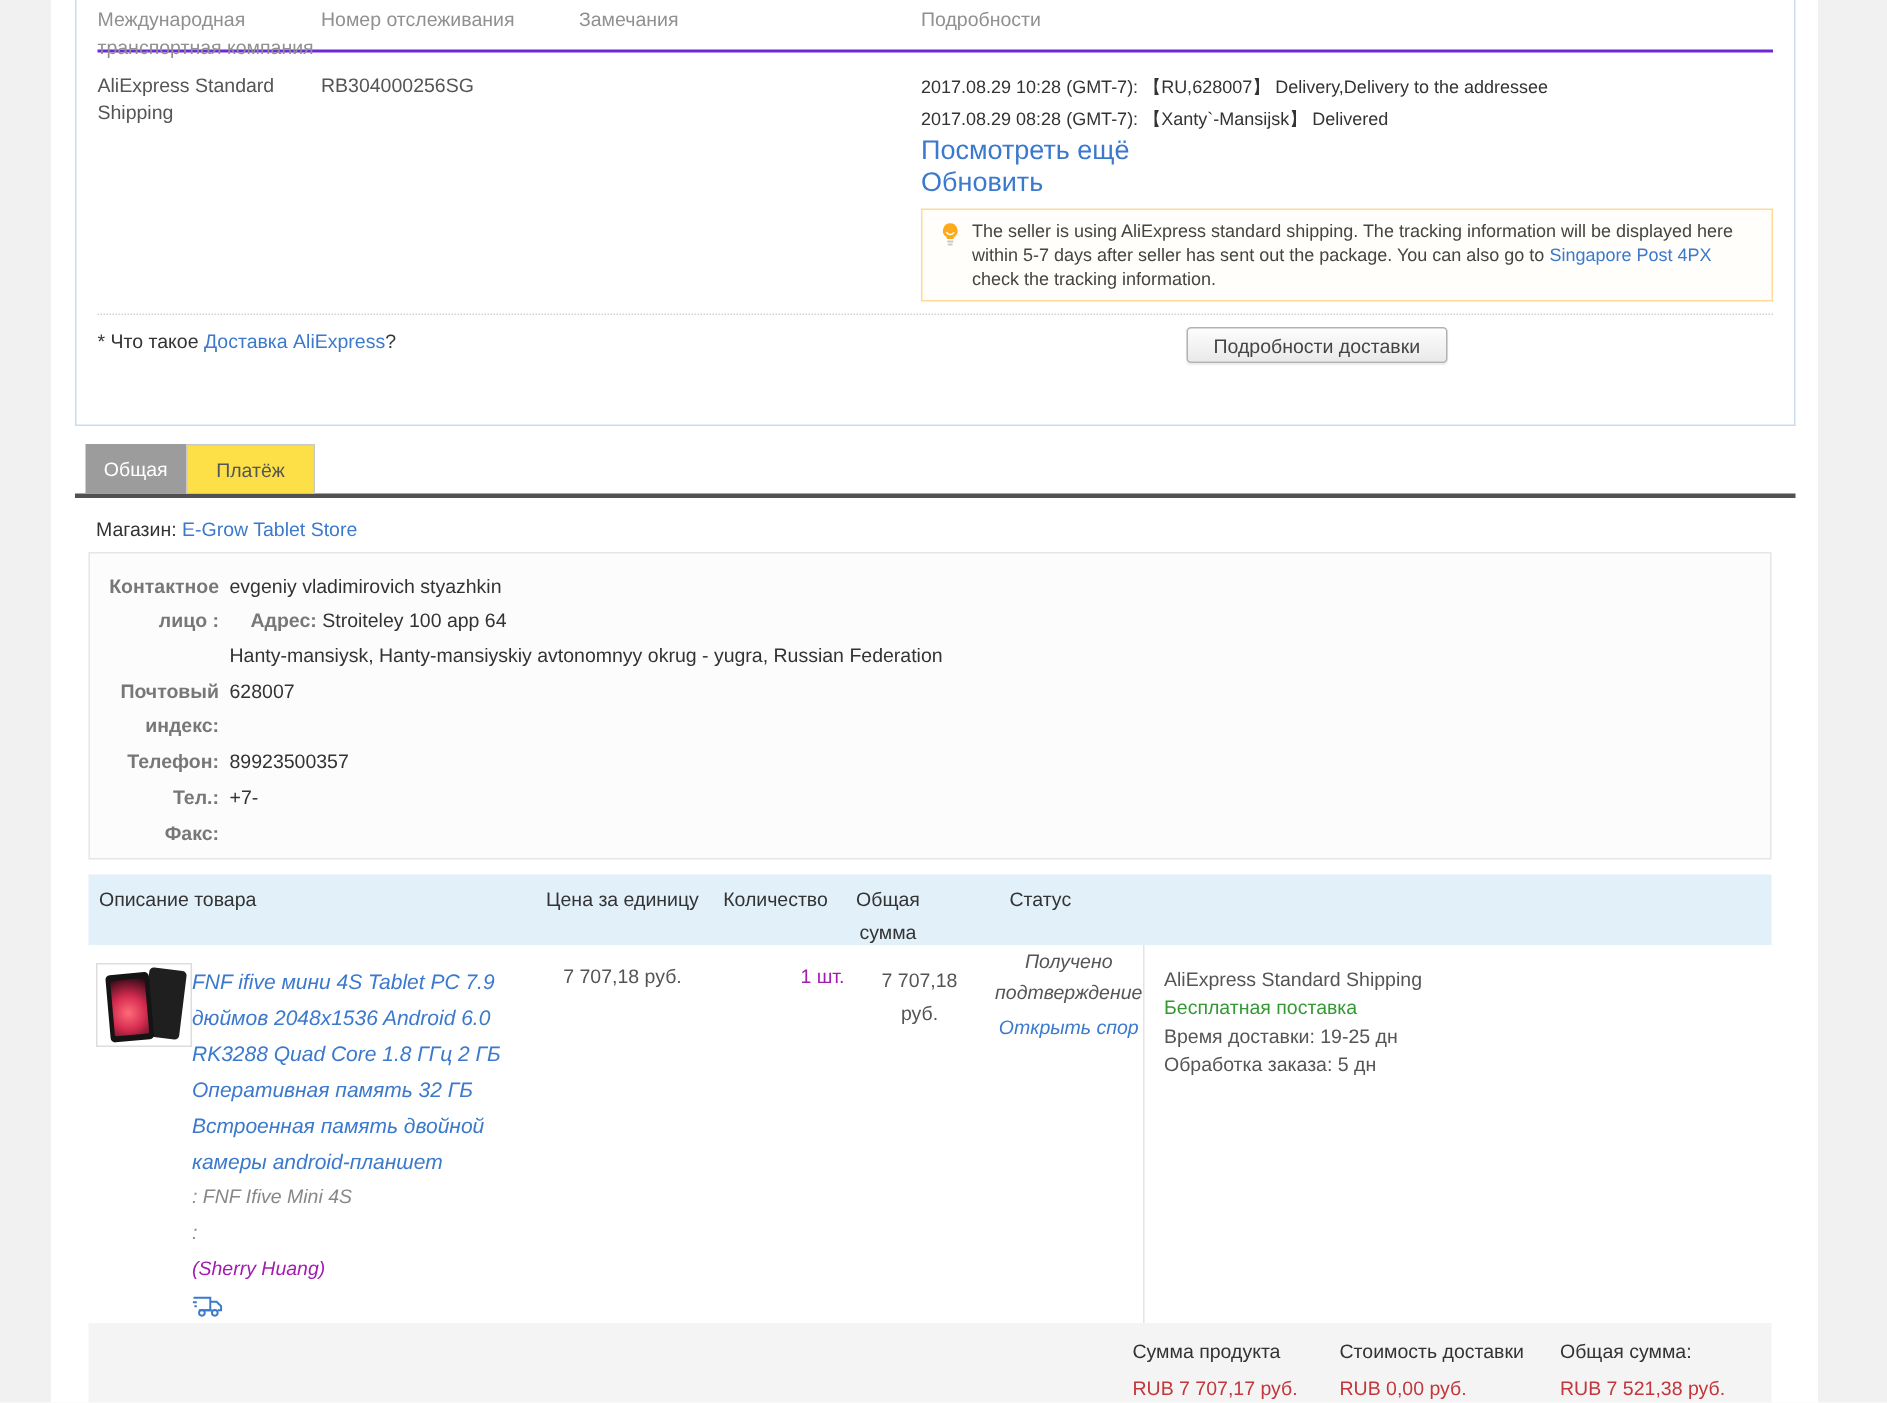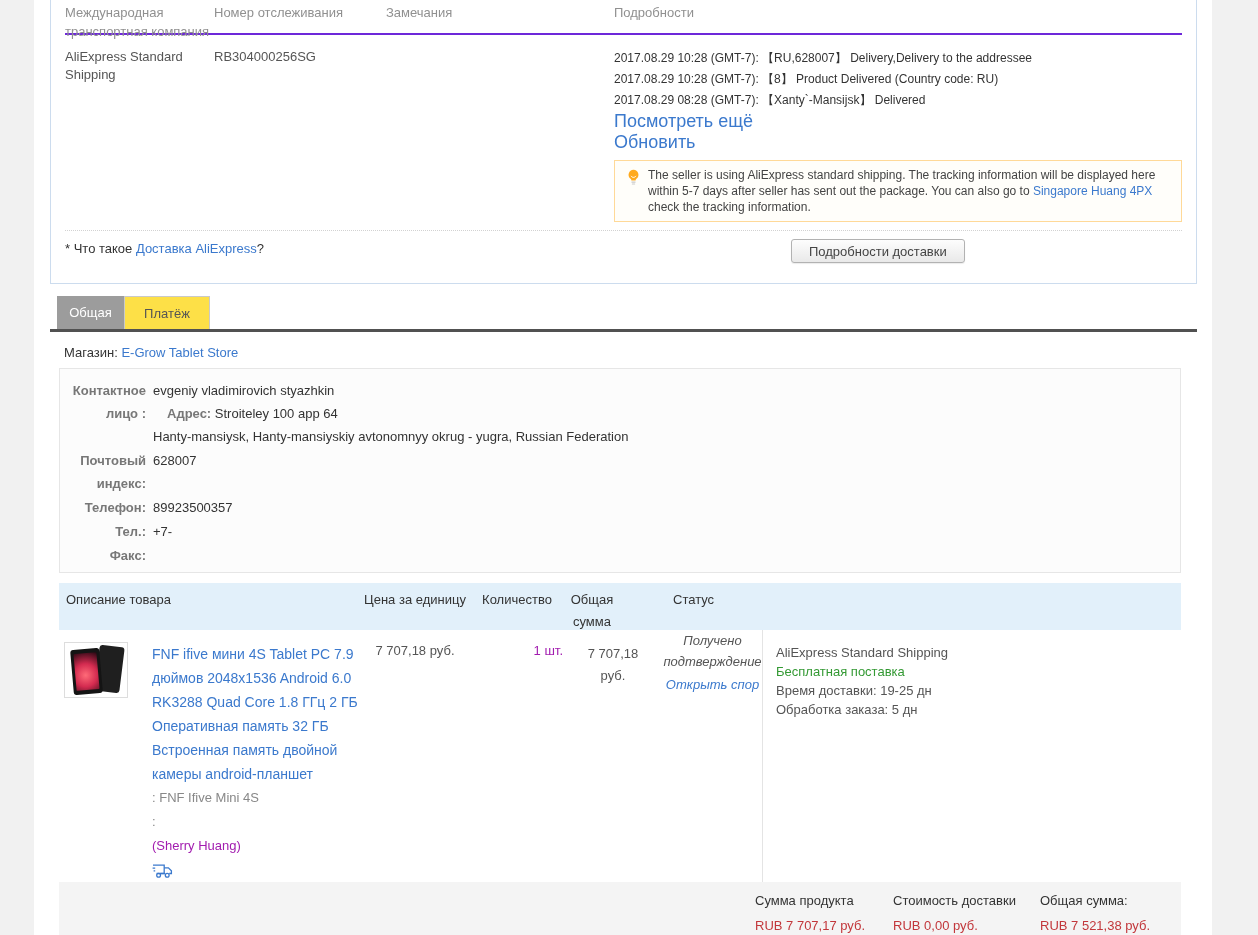--- a/index.html
+++ b/index.html
@@ -145,21 +145,21 @@
     position: absolute; left: 7px; top: 6px;
     width: 29px; height: 45px; background: #141414;
     border-radius: 3px; transform: rotate(-5deg);
     padding: 4px 3px;
   }
   .tablet-screen {
     width: 100%; height: 100%;
     background: radial-gradient(circle at 45% 60%, #ff6b78 0%, #d42b50 45%, #551022 85%, #200811 100%);
     border-radius: 1px;
   }
-  .p-info { margin-left: 24px; width: 236px; }
+  .p-info { margin-left: 0; width: 236px; font-style: italic; }
   .p-title { display: block; font-size: 14px; line-height: 24px; color: #3b79cd; }
   .p-meta { font-size: 13px; line-height: 24px; color: #888; }
   .p-seller { font-size: 13px; line-height: 24px; color: #a21caf; }
   .truck-link { display: inline-block; margin-top: 5px; }
 
   .rc-unit { width: 112px; padding-top: 13px; text-align: center; color: #555; }
   .rc-qty  { width: 92px;  padding-top: 13px; text-align: right; color: #a21caf; }
   .rc-total{ width: 100px; padding-top: 13px; display: flex; justify-content: center; color: #555; }
   .rc-total span { display: inline-block; width: 70px; text-align: center; line-height: 22px; }
   .rc-status { width: 99px; padding-top: 0; text-align: center; color: #555; line-height: 21px; font-style: italic; }
@@ -196,35 +196,34 @@
       <div class="tc3">Замечания</div>
       <div class="tc4">Подробности</div>
     </div>
 
     <div class="trow t-body">
       <div class="tc1">AliExpress Standard Shipping</div>
       <div class="tc2">RB304000256SG</div>
       <div class="tc3"></div>
       <div class="tc4">
         <div class="event">2017.08.29 10:28 (GMT-7):  【RU,628007】 Delivery,Delivery to the addressee</div>
-        <div class="event">2017.08.29 10:28 (GMT-7):  【8】 Product Delivered (Country code: RU)</div>
         <div class="event">2017.08.29 08:28 (GMT-7):  【Xanty`-Mansijsk】 Delivered</div>
         <a class="t-link">Посмотреть ещё</a>
         <a class="t-link">Обновить</a>
 
         <div class="notice">
           <span class="bulb">
             <svg width="13" height="17" viewBox="0 0 13 17">
               <path d="M6.5 0.8a5 5 0 0 0-2.9 9c.5.4.8 1 .8 1.6h4.2c0-.6.3-1.2.8-1.6a5 5 0 0 0-2.9-9z" fill="#ffaa1d"></path>
               <path d="M4.2 7.2c.7.8 1.5 1.2 2.3 1.2s1.6-.4 2.3-1.2" stroke="#fff" stroke-width="1" fill="none" stroke-linecap="round"></path>
               <rect x="4.3" y="12.4" width="4.4" height="1.3" rx="0.65" fill="#c9c9c9"></rect>
               <rect x="4.8" y="14.4" width="3.4" height="1.2" rx="0.6" fill="#c9c9c9"></rect>
             </svg>
           </span>
-          <p><span>The seller is using AliExpress standard shipping. The tracking information will be displayed here within 5-7 days after seller has sent out the package. You can also go to </span><a>Singapore Huang 4PX</a><span> check the tracking information.</span></p>
+          <p><span>The seller is using AliExpress standard shipping. The tracking information will be displayed here within 5-7 days after seller has sent out the package. You can also go to </span><a>Singapore Post 4PX</a><span> check the tracking information.</span></p>
         </div>
       </div>
     </div>
 
     <div class="dotted-sep"></div>
 
     <div class="t-footer">
       <div><span>* Что такое </span><a>Доставка AliExpress</a><span>?</span></div>
       <button class="details-btn">Подробности доставки</button>
     </div>

